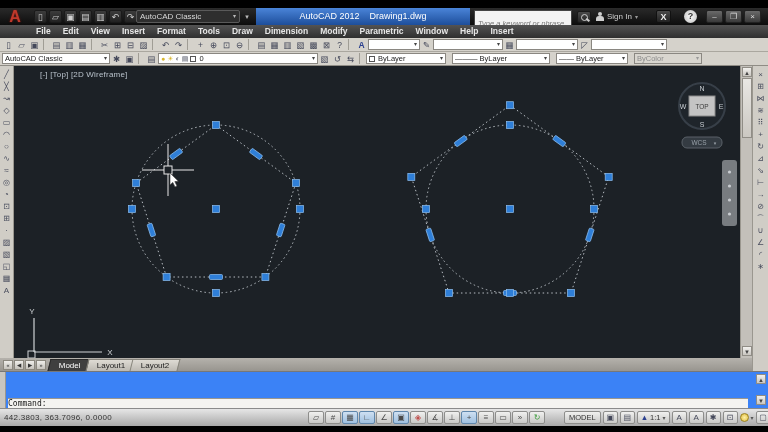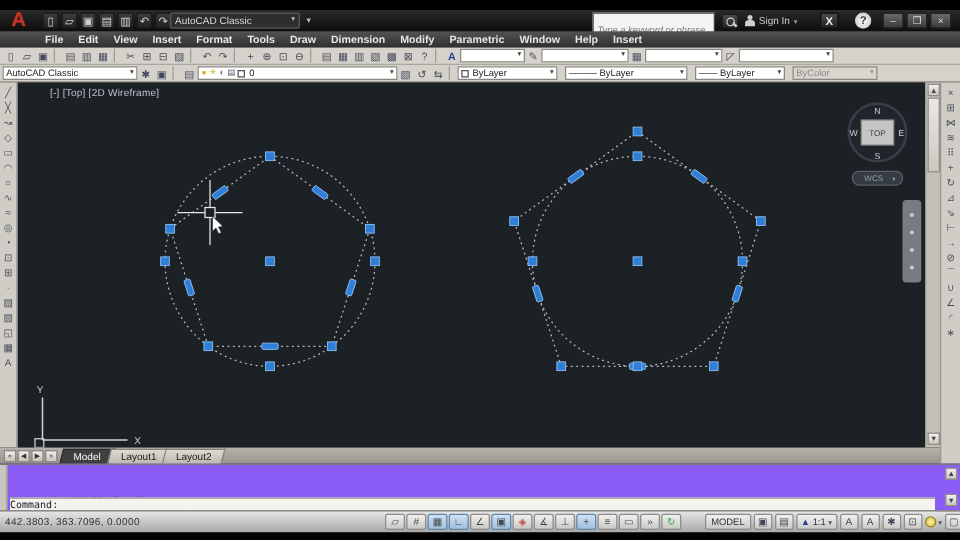--- a/index.html
+++ b/index.html
@@ -58,21 +58,21 @@
 
   
   .tabsrow{left:0;top:358px;width:752px;height:13px;background:linear-gradient(#b5b2ac,#98958f);display:flex;align-items:flex-end;}
   .tabnav{display:flex;gap:1px;padding:0 3px 1px 3px;}
   .tabnav span{width:10px;height:10px;background:linear-gradient(#efeeea,#c6c3bd);border:1px solid #8b887f;font-size:5.5px;line-height:9px;text-align:center;color:#333;}
   .tab{height:12px;padding:0 9px;font-size:8px;line-height:12px;color:#222;background:linear-gradient(#dedbd4,#bcb9b2);border:1px solid #87847c;border-bottom:none;transform:skewX(-14deg);margin-right:-4px;}
   .tab span{display:inline-block;transform:skewX(14deg);}
   .tab.active{background:#3f3f3f;color:#fff;border-color:#2a2a2a;}
 
   
-  .cmdwin{left:0;top:371px;width:768px;height:37px;background:#8b5cf6;border-top:1px solid #777;}
+  .cmdwin{left:0;top:371px;width:768px;height:37px;background:#3b82f6;border-top:1px solid #777;}
   .cmdgrip{position:absolute;left:0;top:0;width:6px;height:37px;background:#c9c6c0;border-right:1px solid #9a978f;}
   .cmdhist{position:absolute;left:8px;top:1px;width:740px;height:23px;font-family:"DejaVu Sans Mono",monospace;font-size:8px;line-height:11px;color:#1a1a1a;white-space:pre;}
   .cmdprompt{position:absolute;left:8px;top:26px;width:740px;height:11px;border-top:1px solid #9a978f;font-family:"DejaVu Sans Mono",monospace;font-size:8px;line-height:10px;color:#1a1a1a;background:#f4f3f0;}
   .cmdscroll{position:absolute;right:2px;top:2px;width:10px;height:33px;}
   .cmdscroll span{display:block;width:10px;height:10px;font-size:6px;line-height:10px;text-align:center;color:#444;background:linear-gradient(#f2f1ee,#c9c6c0);border:1px solid #908d86;margin-bottom:11px;}
 
   
   .statusbar{left:0;top:408px;width:768px;height:18px;background:linear-gradient(#e6e6e6,#a8a8a8);border-top:1px solid #8a8a8a;display:flex;align-items:center;}
   .coords{font-size:8px;color:#333;padding-left:4px;width:150px;letter-spacing:.3px;}
   .toggles{display:flex;gap:1px;position:absolute;left:308px;top:2px;}
@@ -101,20 +101,23 @@
       <span class="qicon">▤</span>
       <span class="qicon">▥</span>
       <span class="qicon">↶</span>
       <span class="qicon">↷</span>
   </div>
   <div class="ws-combo">
     <span>AutoCAD Classic</span>
       <span class="small-arr" style="color:#bbb;">▾</span>
   </div>
   <div class="ws-extra">▾</div>
+  <div class="title-blue">
+    <span>AutoCAD 2012</span><b>Drawing1.dwg</b>
+  </div>
   <div class="search-wrap">
     <input placeholder="Type a keyword or phrase" style="">
   </div>
   <span class="mag"></span>
   <div class="signin">
     <span class="person"></span>
     <span>Sign In</span>
     <span class="small-arr" style="color:#999;">▾</span>
   </div>
   <div class="xchg">X</div>

